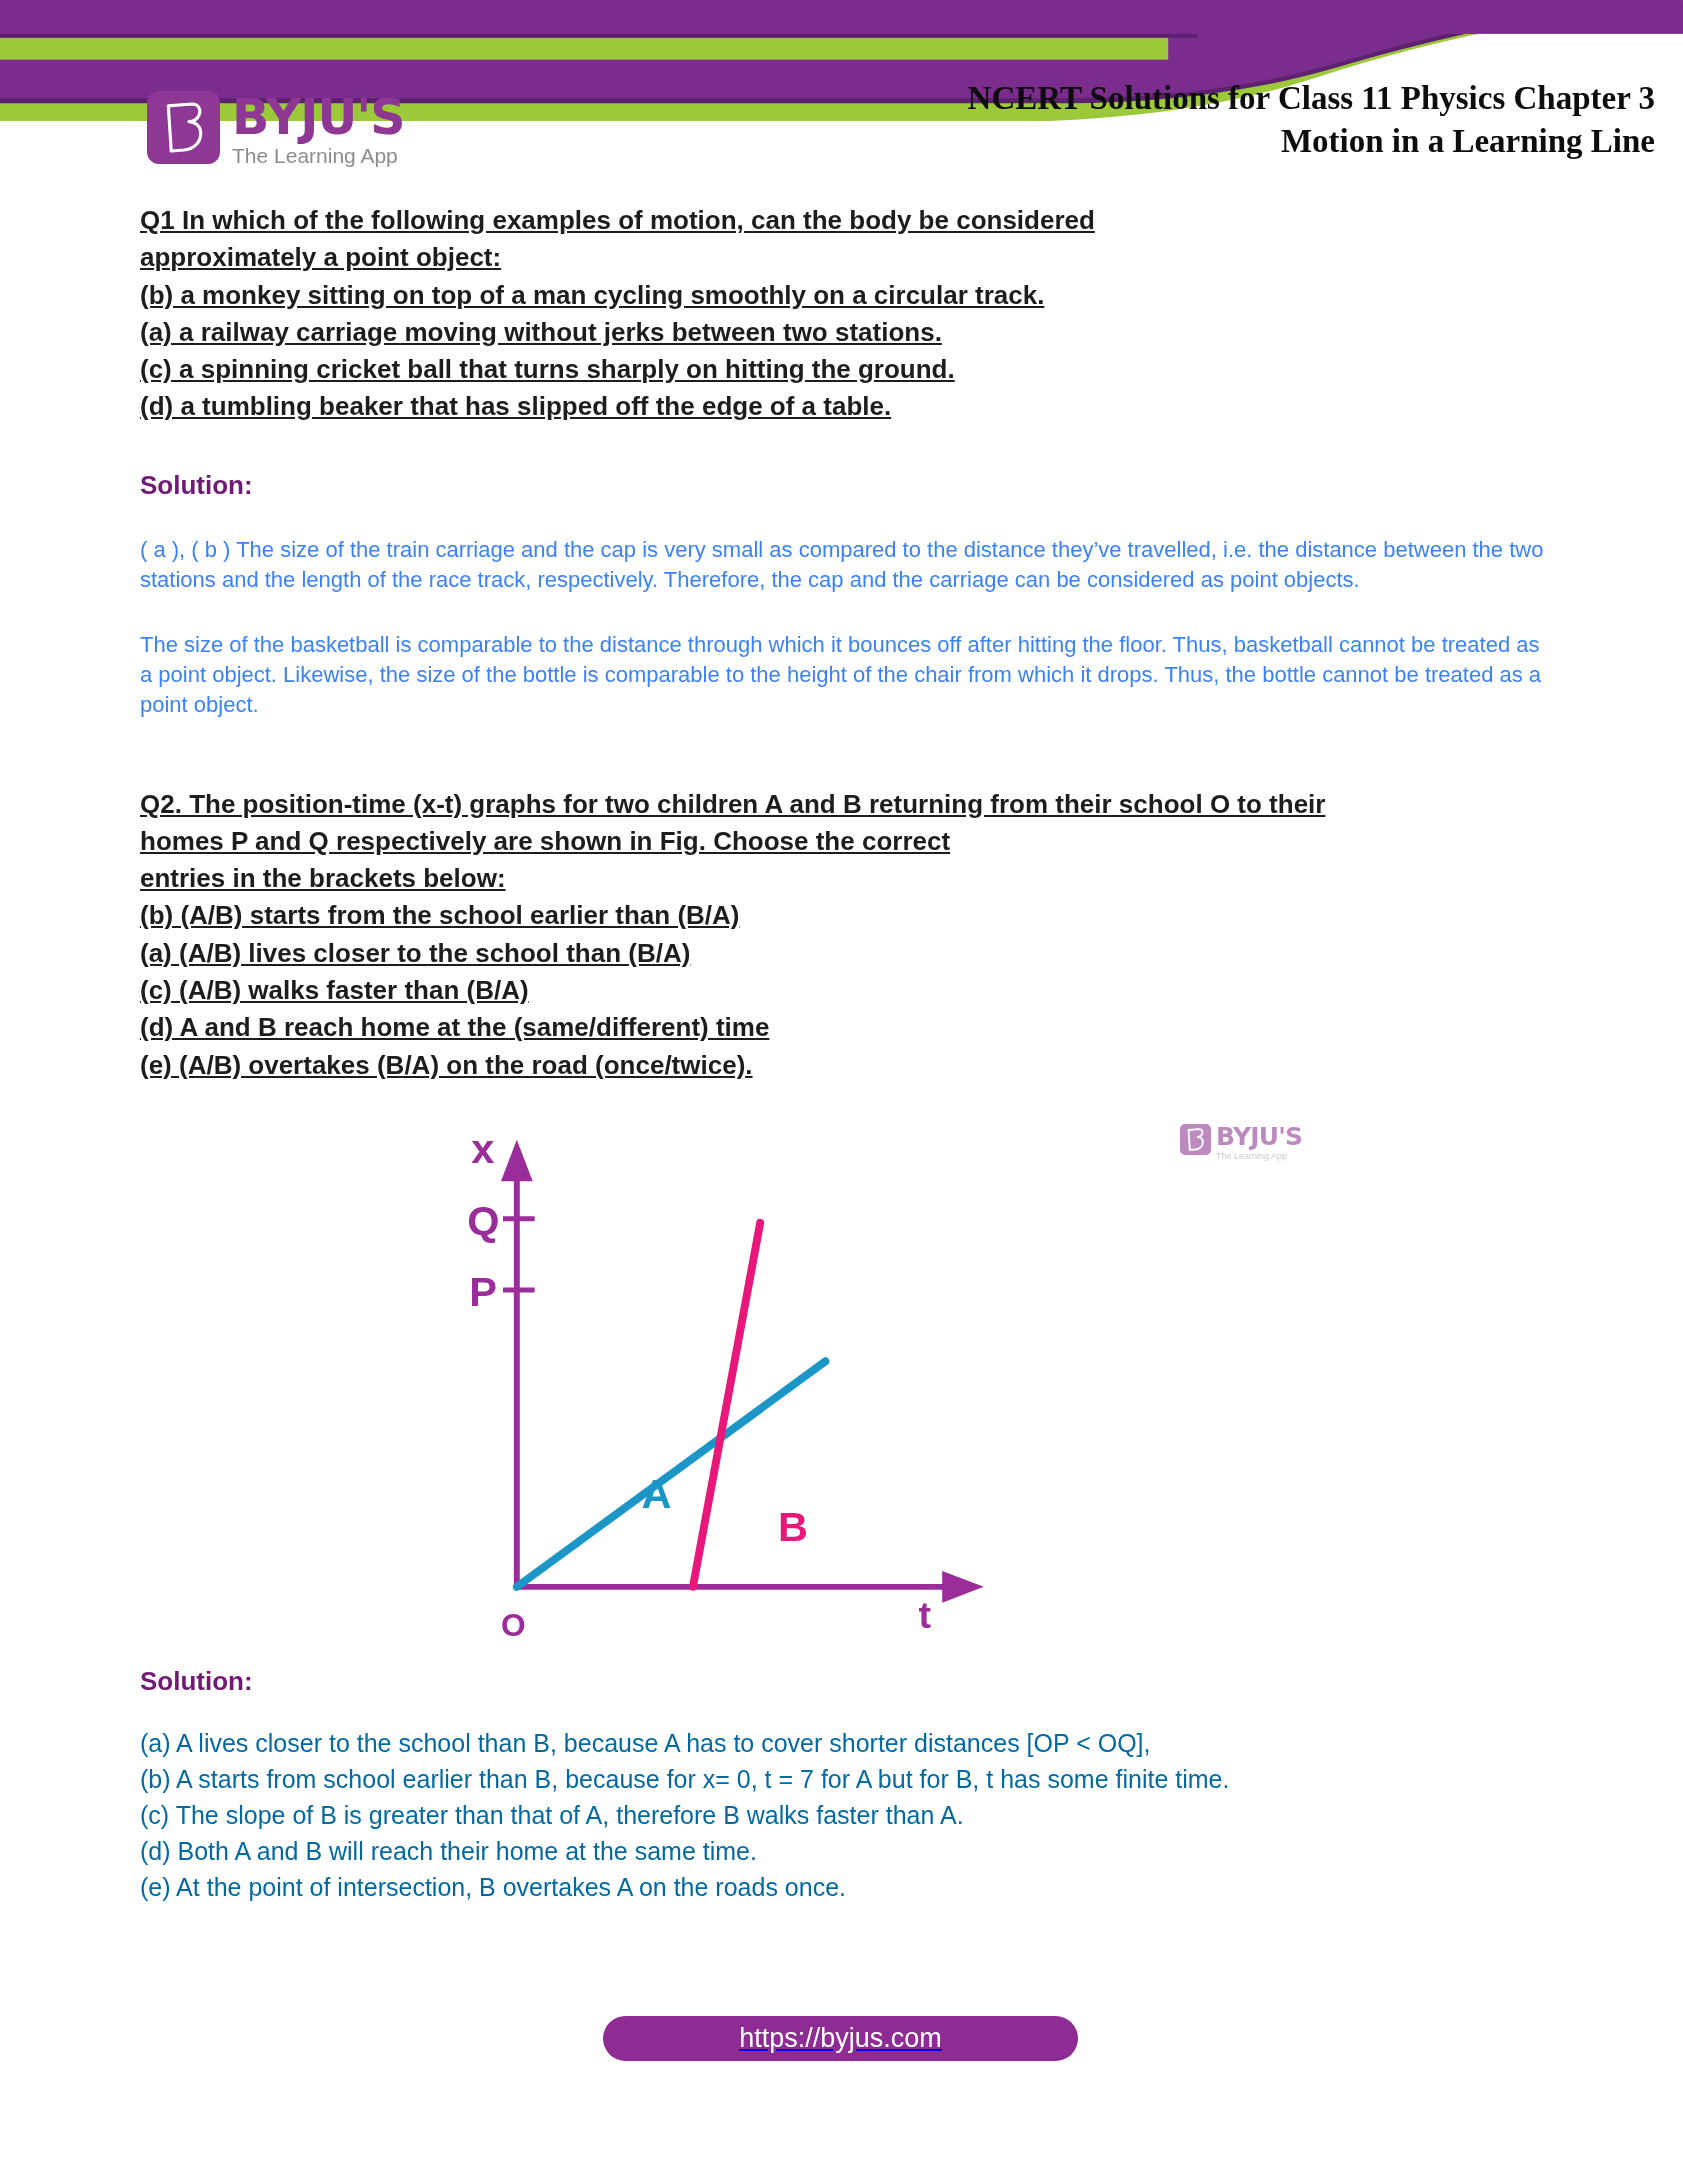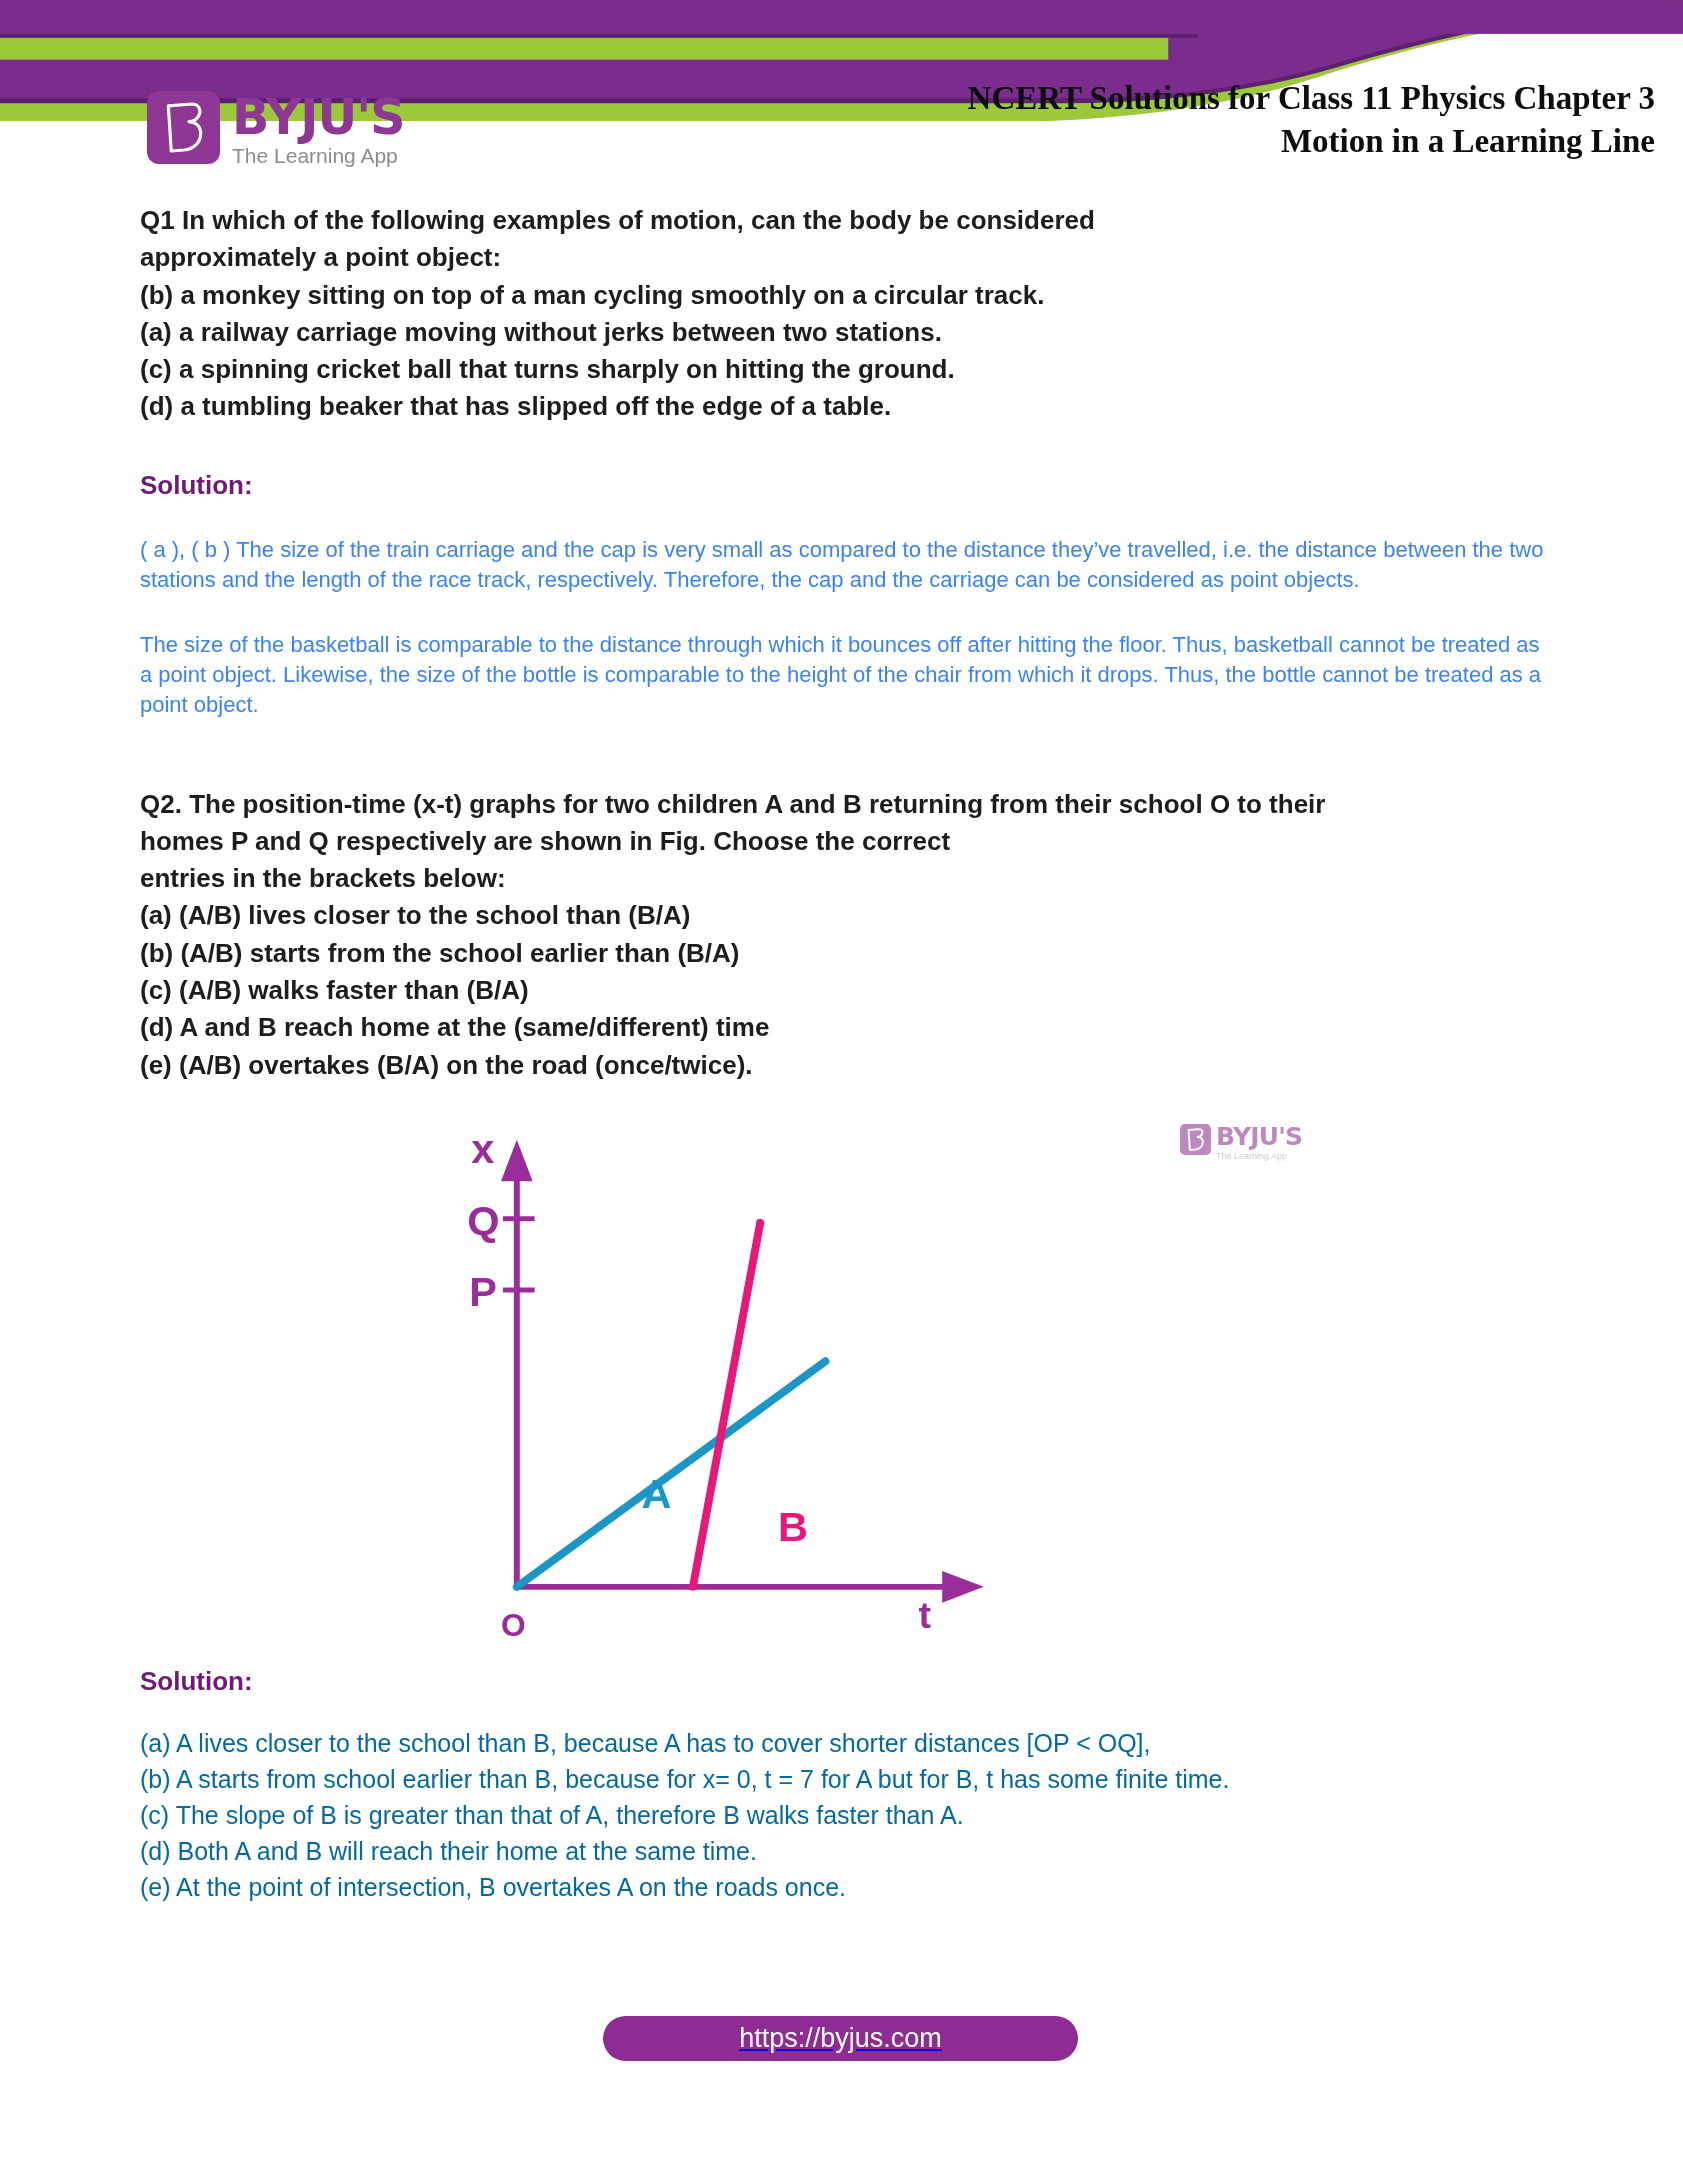--- a/index.html
+++ b/index.html
@@ -89,21 +89,21 @@
     top: 202px;
     width: 1406px;
   }
   .q-block {
     font-family: "Liberation Sans", sans-serif;
     font-weight: bold;
     font-size: 26px;
     color: #1d1d1d;
     line-height: 1.435;
   }
-  .q-block .line { white-space: nowrap; }
+  .q-block .line { white-space: nowrap; text-decoration: underline; }
 
   .sol-label {
     font-family: "Liberation Sans", sans-serif;
     font-weight: bold;
     font-size: 26px;
     color: #701a75;
   }
   .body-para {
     font-family: "Liberation Sans", sans-serif;
     font-weight: normal;
@@ -242,22 +242,22 @@
   <div class="body-para">( a ), ( b ) The size of the train carriage and the cap is very small as compared to the distance they’ve travelled, i.e. the distance between the two stations and the length of the race track, respectively. Therefore, the cap and the carriage can be considered as point objects.</div>
   <div class="sp-34"></div>
   <div class="body-para">The size of the basketball is comparable to the distance through which it bounces off after hitting the floor. Thus, basketball cannot be treated as a point object. Likewise, the size of the bottle is comparable to the height of the chair from which it drops.  Thus, the bottle cannot be treated as a point object.</div>
 
   <div class="sp-66"></div>
 
   <div class="q-block">
     <div class="line">Q2. The position-time (x-t) graphs for two children A and B returning from their school O to their</div>
     <div class="line">homes P and Q respectively are shown in Fig. Choose the correct</div>
     <div class="line">entries in the brackets below:</div>
+    <div class="line">(b) (A/B) starts from the school earlier than (B/A)</div>
     <div class="line">(a) (A/B) lives closer to the school than (B/A)</div>
-    <div class="line">(b) (A/B) starts from the school earlier than (B/A)</div>
     <div class="line">(c) (A/B) walks faster than (B/A)</div>
     <div class="line">(d) A and B reach home at the (same/different) time</div>
     <div class="line">(e) (A/B) overtakes (B/A) on the road (once/twice).</div>
   </div>
 
   <div class="sp-28"></div>
 
   <div class="figure-area">
 
     <svg class="figure-svg" width="733" height="554" viewBox="0 0 740 560" xmlns="http://www.w3.org/2000/svg">

